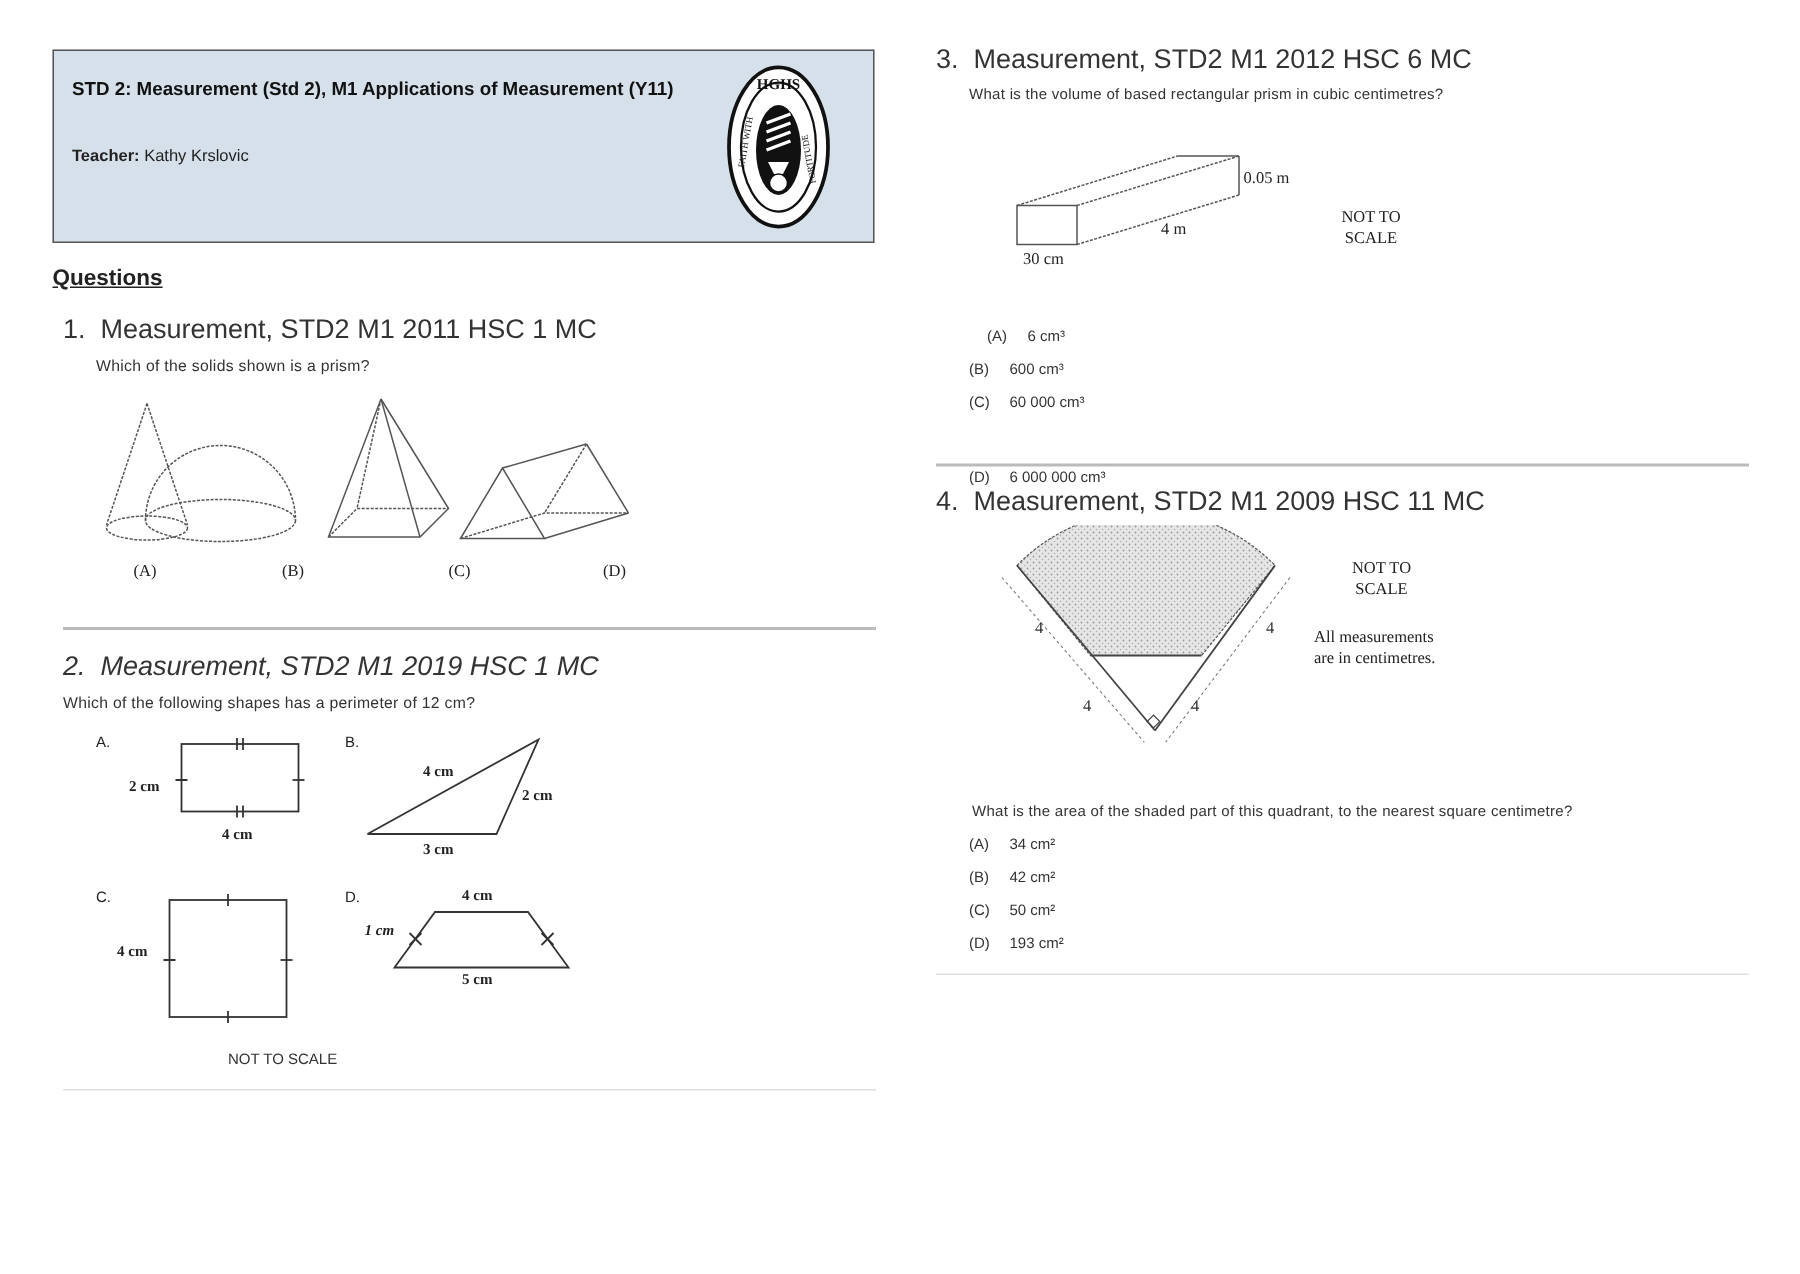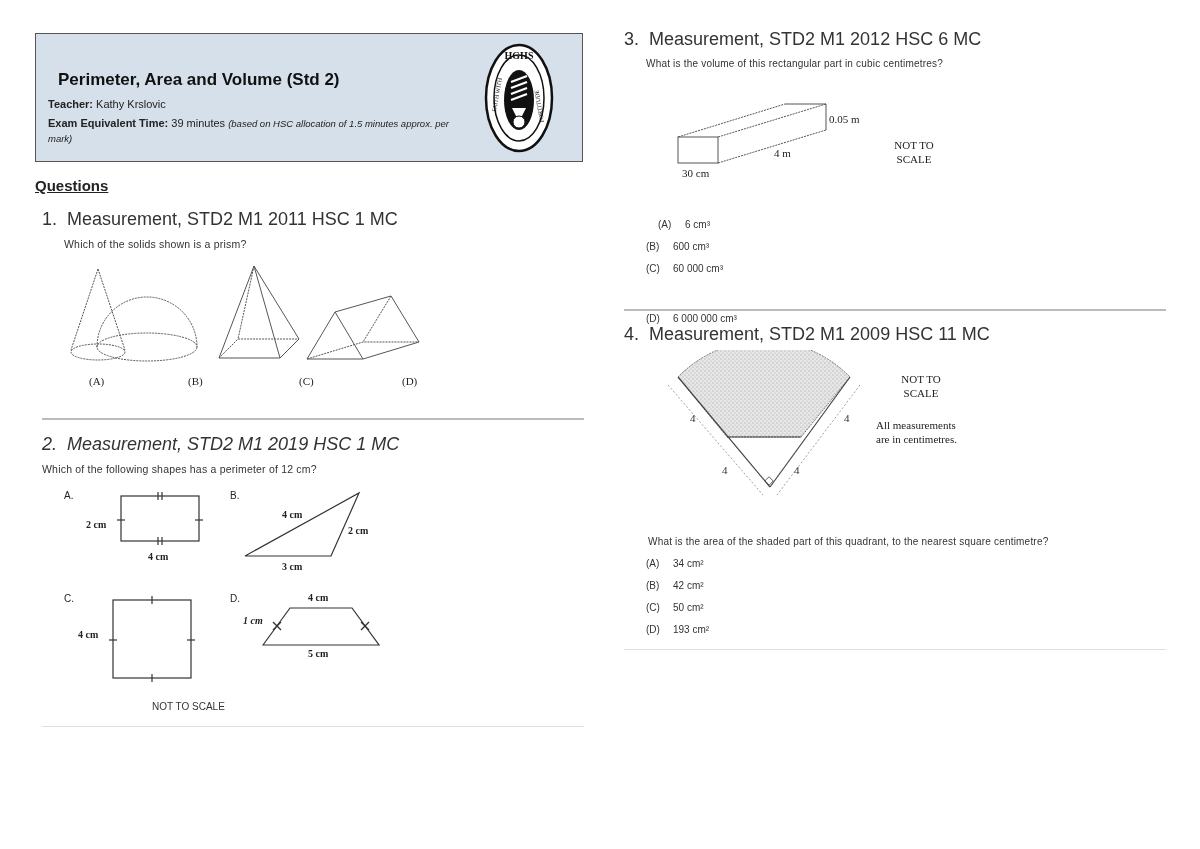--- a/index.html
+++ b/index.html
@@ -20,29 +20,24 @@
   .rule-light{height:1px;background:#e0e0e0;}
   .opt{font-size:10px;color:#333;white-space:nowrap;}
   .opt .lbl{display:inline-block;width:27px;}
   .serif{font-family:"Liberation Serif",serif;}
   svg text{font-family:"Liberation Serif",serif;}
 </style>
 </head>
 <body>
 
 <div class="abs header-box">
-  <div class="abs h-title">Perimeter, Area and Volume (Std 2)</div>
+  <div class="abs h-sub">STD 2: Measurement (Std 2), M1 Applications of Measurement (Y11)</div>
   <div class="abs h-teacher">
     <span class="bold">Teacher:</span>
     <span>Kathy Krslovic</span>
-  </div>
-  <div class="abs h-time">
-    <span class="bold">Exam Equivalent Time:</span>
-    <span>39 minutes</span>
-    <i>(based on HSC allocation of 1.5 minutes approx. per mark)</i>
   </div>
   <svg class="abs logo" viewBox="0 0 70 112">
     <ellipse cx="35" cy="56" rx="33" ry="53" fill="#fff" stroke="#111" stroke-width="2.5"></ellipse>
     <ellipse cx="35" cy="56" rx="25" ry="43" fill="none" stroke="#111" stroke-width="1.5"></ellipse>
     <ellipse cx="35" cy="58" rx="15" ry="30" fill="#111"></ellipse>
     <path d="M27 40 L43 34 M27 46 L43 40 M27 52 L43 46 M27 58 L43 52" stroke="#fff" stroke-width="2.2"></path>
     <path d="M28 66 L42 66 L38 74 L32 74 Z" fill="#fff"></path>
     <circle cx="35" cy="80" r="6" fill="#fff" stroke="#111"></circle>
     <text x="35" y="17" font-size="10" font-weight="bold" text-anchor="middle" fill="#111">HGHS</text>
     <text x="12" y="70" font-size="6" fill="#111" transform="rotate(-80 12 70)">FAITH WITH</text>
@@ -147,21 +142,21 @@
 <div class="abs serif bold" style="left:243px;top:615px;font-size:10px;font-style:italic;">1 cm</div>
 <div class="abs serif bold" style="left:308px;top:648px;font-size:10px;">5 cm</div>
 
 <div class="abs" style="left:152px;top:701px;font-size:10px;color:#333;">NOT TO SCALE</div>
 <div class="abs rule-light" style="left:42px;top:726px;width:542px;"></div>
 
 <div class="abs q-title" style="left:624px;top:29px;">
   <span>3.</span>&nbsp;
   <span>Measurement, STD2 M1 2012 HSC 6 MC</span>
 </div>
-<div class="abs q-text" style="left:646px;top:58px;font-size:10px;">What is the volume of this rectangular part in cubic centimetres?</div>
+<div class="abs q-text" style="left:646px;top:58px;font-size:10px;">What is the volume of based rectangular prism in cubic centimetres?</div>
 
 <svg class="abs" style="left:660px;top:95px;" width="200" height="80">
   <g stroke="#555" fill="none" stroke-width="1">
     <rect x="18" y="42" width="40" height="26"></rect>
     <line x1="18" y1="42" x2="125" y2="9" stroke-dasharray="2,1"></line>
     <line x1="58" y1="42" x2="166" y2="9" stroke-dasharray="2,1"></line>
     <line x1="125" y1="9" x2="166" y2="9"></line>
     <line x1="166" y1="9" x2="166" y2="35"></line>
     <line x1="58" y1="68" x2="166" y2="35" stroke-dasharray="2,1"></line>
   </g>

